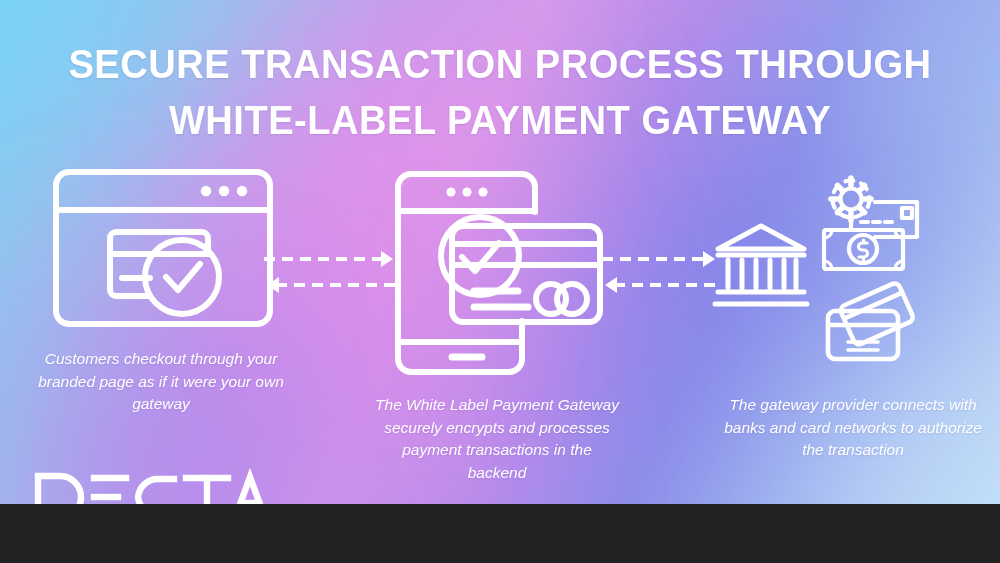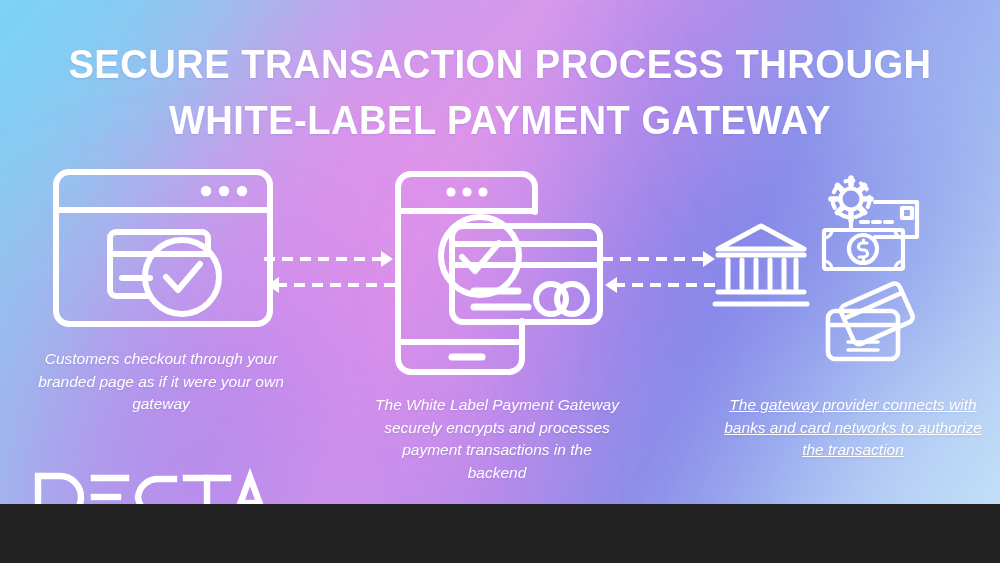--- a/index.html
+++ b/index.html
@@ -96,21 +96,21 @@
     position: absolute;
     text-align: center;
     font-style: italic;
     font-size: 15.5px;
     line-height: 22.5px;
     color: #ffffff;
     text-shadow: 0 1px 2px rgba(90,70,160,0.16);
   }
   #cap1 { left: 32px;  top: 348px; width: 258px; }
   #cap2 { left: 372px; top: 394px; width: 250px; }
-  #cap3 { left: 720px; top: 394px; width: 266px; text-decoration: underline; }
+  #cap3 { left: 720px; top: 394px; width: 266px; }
 
   
   .logo {
     position: absolute;
     left: 34px;
     top: 472px;
     width: 235px;
     height: 52px;
   }
   svg { display: block; overflow: visible; }

